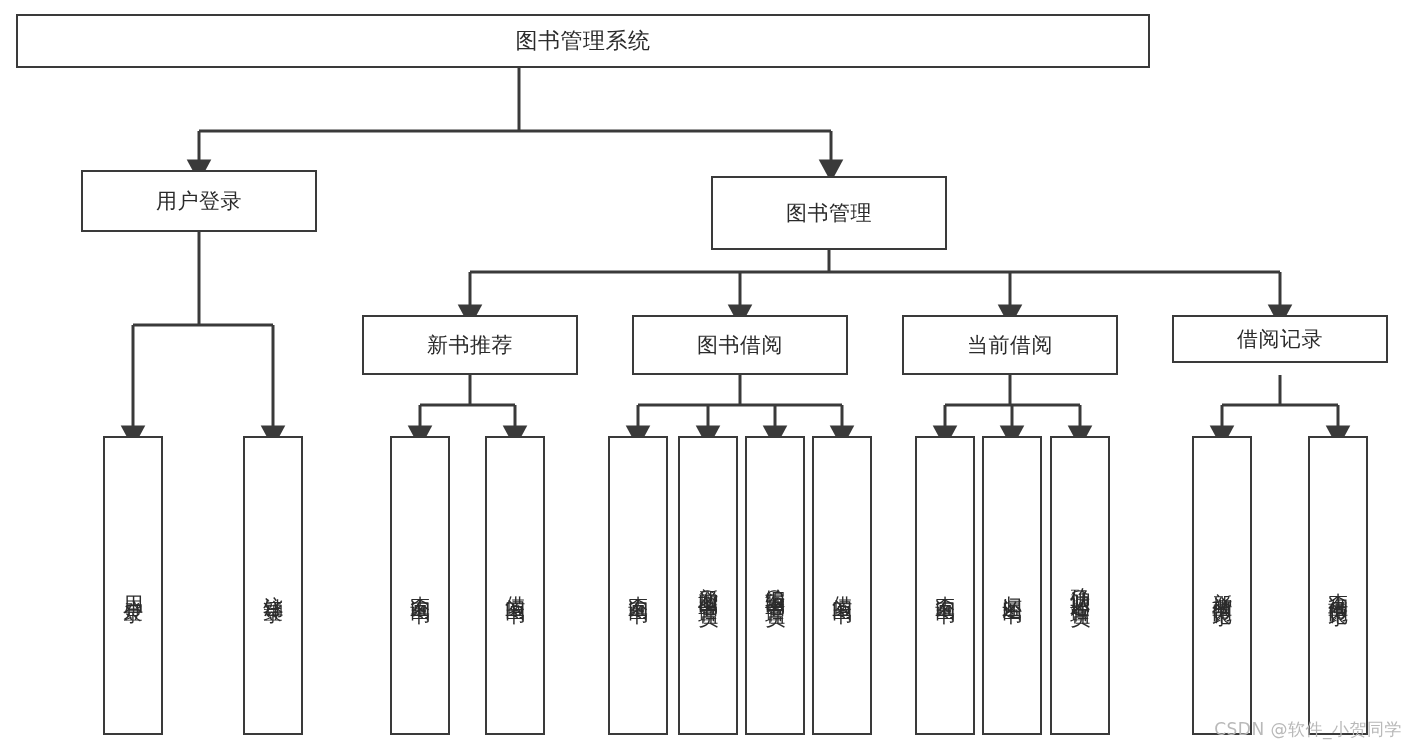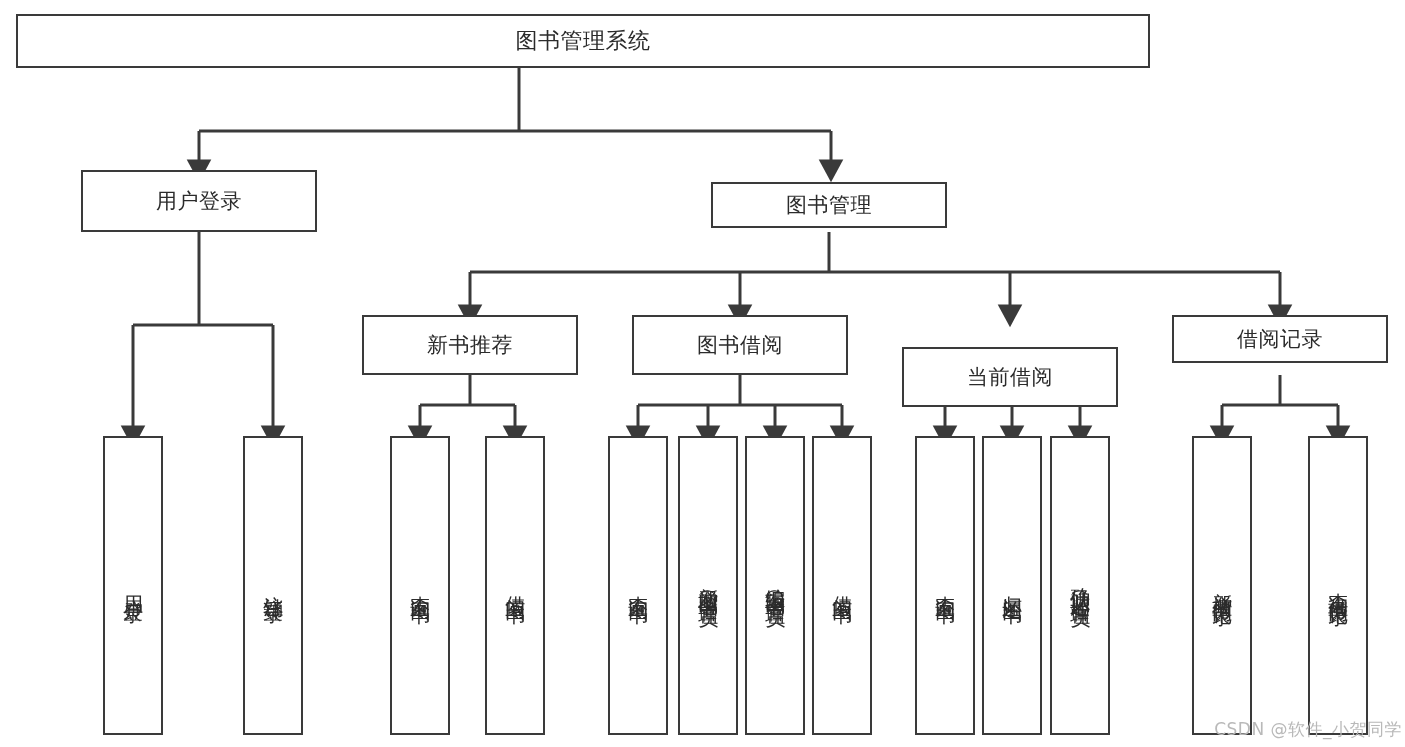--- a/index.html
+++ b/index.html
@@ -116,31 +116,31 @@
     </g>
   </svg>
 
   <div class="node root" style="left:16px; top:14px; width:1134px; height:54px;">
     <span class="lbl">图书管理系统</span>
   </div>
 
   <div class="node" style="left:81px; top:170px; width:236px; height:62px;">
     <span class="lbl">用户登录</span>
   </div>
-  <div class="node" style="left:711px; top:182px; width:236px; height:46px;">
+  <div class="node" style="left:711px; top:176px; width:236px; height:74px;">
     <span class="lbl">图书管理</span>
   </div>
 
   <div class="node" style="left:632px; top:315px; width:216px; height:60px;">
     <span class="lbl">图书借阅</span>
   </div>
   <div class="node" style="left:362px; top:315px; width:216px; height:60px;">
     <span class="lbl">新书推荐</span>
   </div>
-  <div class="node" style="left:902px; top:315px; width:216px; height:60px;margin-top:32px;">
+  <div class="node" style="left:902px; top:315px; width:216px; height:60px;">
     <span class="lbl">当前借阅</span>
   </div>
   <div class="node" style="left:1172px; top:315px; width:216px; height:48px;">
     <span class="lbl">借阅记录</span>
   </div>
 
   <div class="node vert" style="left:103px; top:436px; width:60px; height:299px;">
     <span class="lbl">用户登录</span>
   </div>
   <div class="node vert" style="left:243px; top:436px; width:60px; height:299px;">

